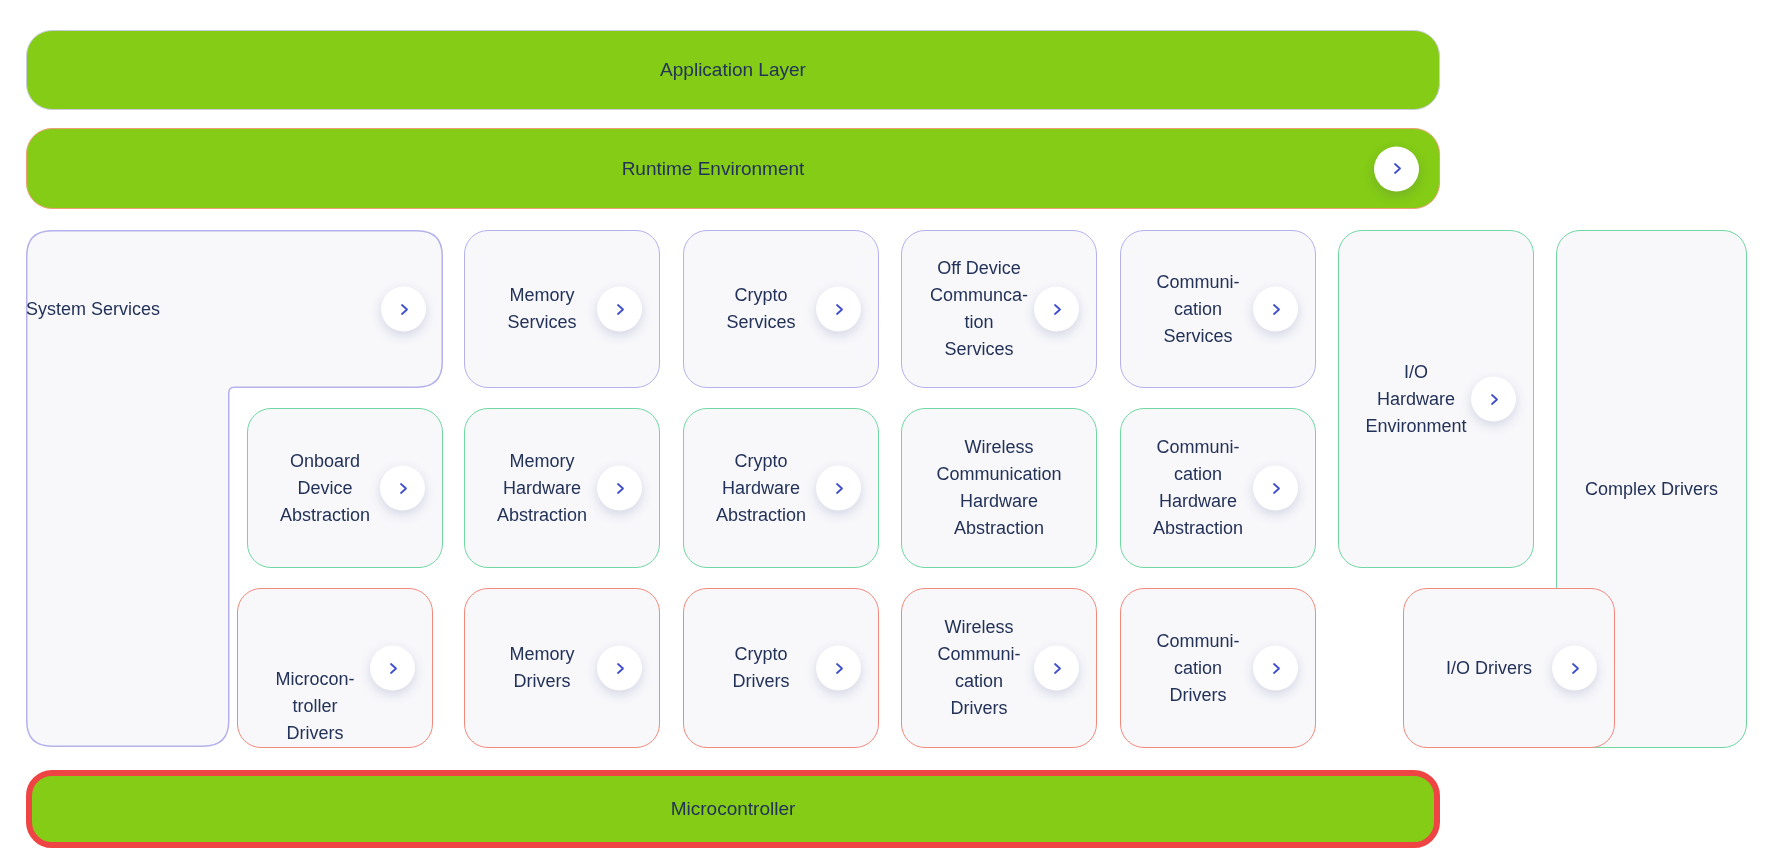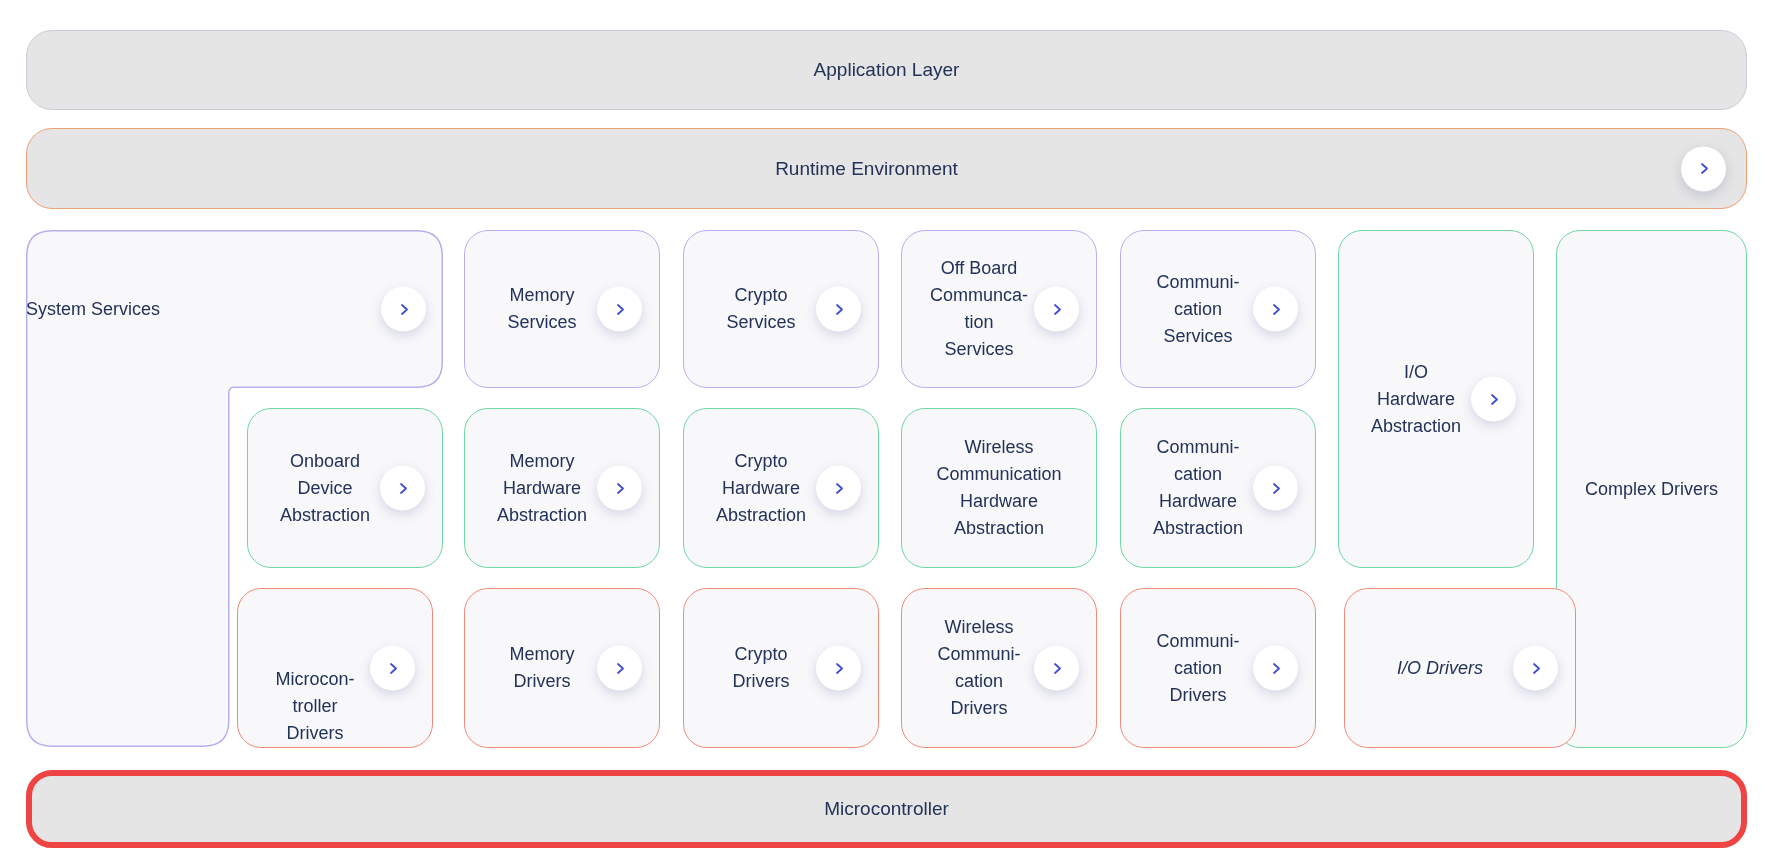--- a/index.html
+++ b/index.html
@@ -1,21 +1,21 @@
 <!DOCTYPE html>
 <html><head>
 <meta charset="utf-8">
 <style>
   html,body { margin:0; padding:0; background:#ffffff; }
   body { font-family:"Liberation Sans", sans-serif; }
   .canvas { position:relative; width:1788px; height:859px; background:#ffffff; overflow:hidden; }
 
   
-  .bar { position:absolute; left:26px; width:1721px; box-sizing:border-box;
-         background:#e5e5e5; border-radius:26px;
+  .bar { position:absolute; left:26px; width:1414px; box-sizing:border-box;
+         background:#84cc16; border-radius:26px;
          display:flex; align-items:center; justify-content:center; }
   .bar-app   { top:30px;  height:80px; border:1.5px solid #caccdc; }
   .bar-rte   { top:128px; height:81px; border:1.5px solid #eda074; }
   .bar-micro { top:770px; height:78px; border:6px solid #ef4444; }
   .bar-label { font-size:19px; color:#233258; }
   .bar-rte .bar-label { padding-right:40px; }
 
   
   .box { position:absolute; box-sizing:border-box; background:#f8f8fb;
          border:1.5px solid; border-radius:24px;
@@ -87,21 +87,21 @@
     <span class="lbl">Crypto
 Services</span>
     <span class="chev">
         <svg width="16" height="16" viewBox="0 0 16 16">
           <path d="M6 3.5 L11 8 L6 12.5" fill="none" stroke="#3f4ed0" stroke-width="1.8" stroke-linecap="round" stroke-linejoin="round"></path>
         </svg>
       </span>
   </div>
 
   <div class="box purple has-chev" style="left:901px;top:230px;width:196px;height:158px;">
-    <span class="lbl">Off Board
+    <span class="lbl">Off Device
 Communca-
 tion
 Services</span>
     <span class="chev">
         <svg width="16" height="16" viewBox="0 0 16 16">
           <path d="M6 3.5 L11 8 L6 12.5" fill="none" stroke="#3f4ed0" stroke-width="1.8" stroke-linecap="round" stroke-linejoin="round"></path>
         </svg>
       </span>
   </div>
 
@@ -112,21 +112,21 @@
     <span class="chev">
         <svg width="16" height="16" viewBox="0 0 16 16">
           <path d="M6 3.5 L11 8 L6 12.5" fill="none" stroke="#3f4ed0" stroke-width="1.8" stroke-linecap="round" stroke-linejoin="round"></path>
         </svg>
       </span>
   </div>
 
   <div class="box green has-chev" style="left:1338px;top:230px;width:196px;height:338px;">
     <span class="lbl">I/O
 Hardware
-Abstraction</span>
+Environment</span>
     <span class="chev">
         <svg width="16" height="16" viewBox="0 0 16 16">
           <path d="M6 3.5 L11 8 L6 12.5" fill="none" stroke="#3f4ed0" stroke-width="1.8" stroke-linecap="round" stroke-linejoin="round"></path>
         </svg>
       </span>
   </div>
 
   <div class="box green" style="left:1556px;top:230px;width:191px;height:518px;align-items:center;">
     <span class="lbl">Complex Drivers</span>
   </div>
@@ -230,21 +230,21 @@
     <span class="lbl">Communi-
 cation
 Drivers</span>
     <span class="chev">
         <svg width="16" height="16" viewBox="0 0 16 16">
           <path d="M6 3.5 L11 8 L6 12.5" fill="none" stroke="#3f4ed0" stroke-width="1.8" stroke-linecap="round" stroke-linejoin="round"></path>
         </svg>
       </span>
   </div>
 
-  <div class="box red has-chev" style="left:1344px;top:588px;width:232px;height:160px;font-style:italic;">
+  <div class="box red has-chev" style="left:1403px;top:588px;width:212px;height:160px;">
     <span class="lbl">I/O Drivers</span>
     <span class="chev">
         <svg width="16" height="16" viewBox="0 0 16 16">
           <path d="M6 3.5 L11 8 L6 12.5" fill="none" stroke="#3f4ed0" stroke-width="1.8" stroke-linecap="round" stroke-linejoin="round"></path>
         </svg>
       </span>
   </div>
 
   <div class="bar bar-micro">
     <span class="bar-label">Microcontroller</span>

